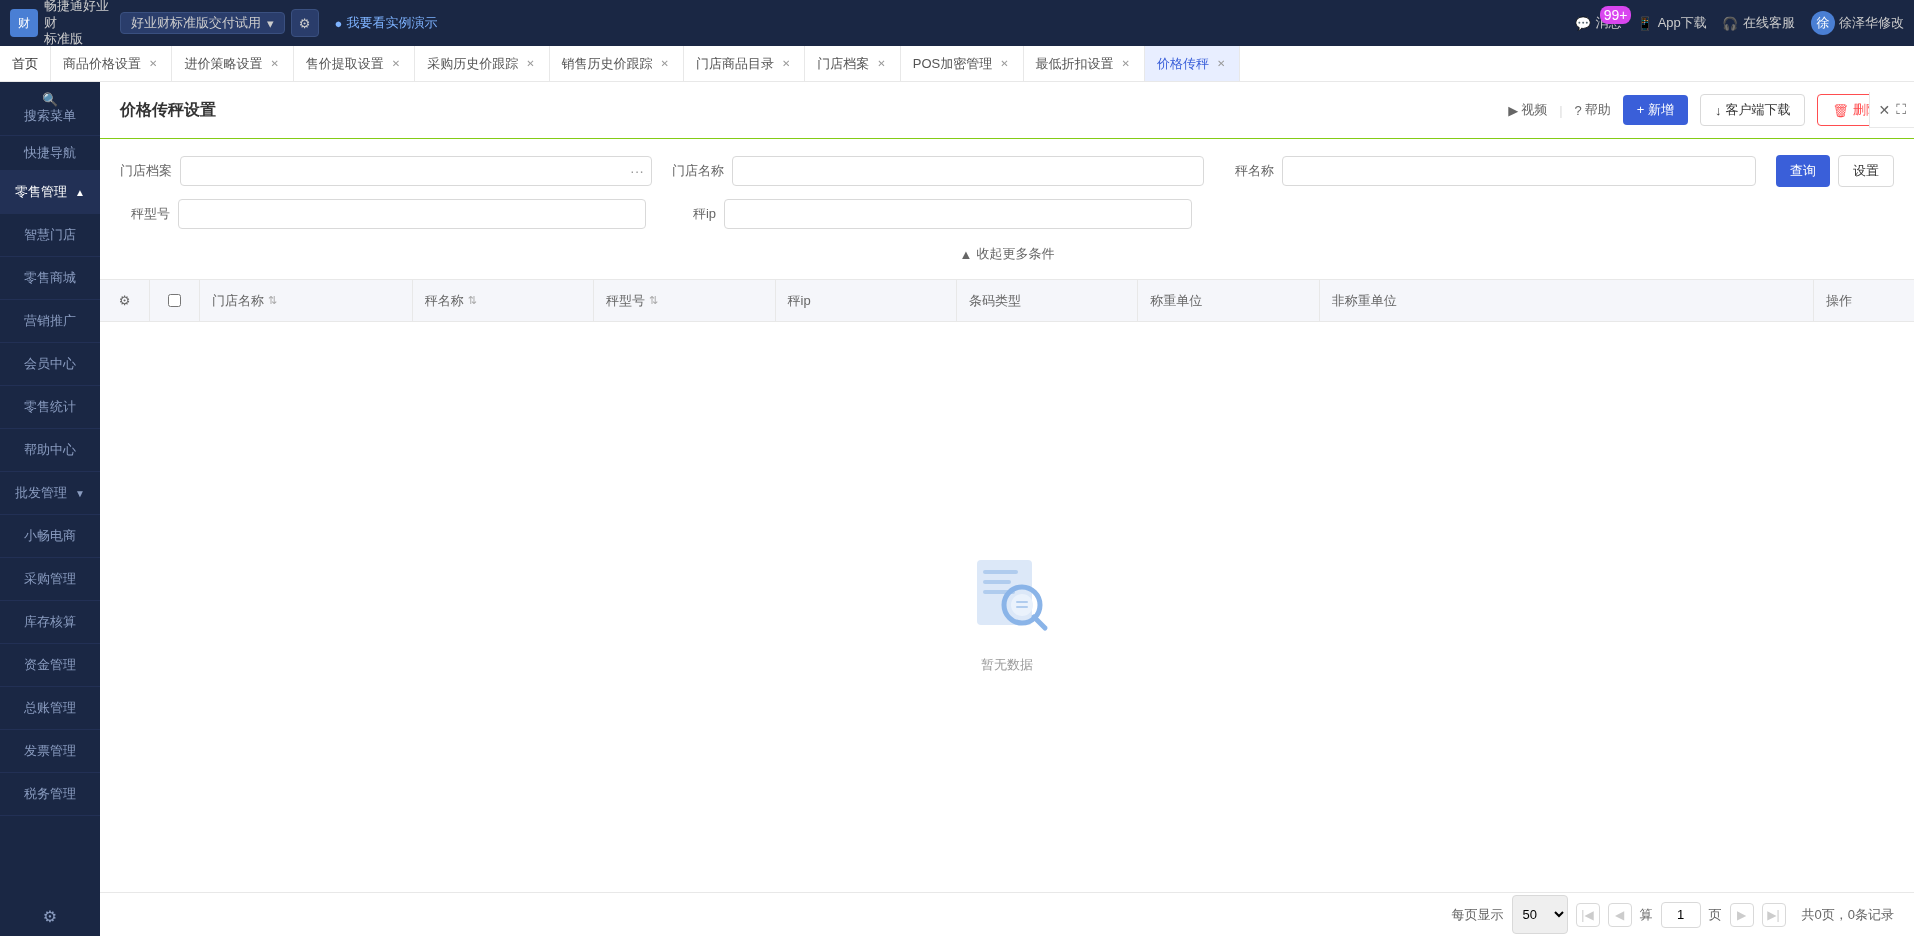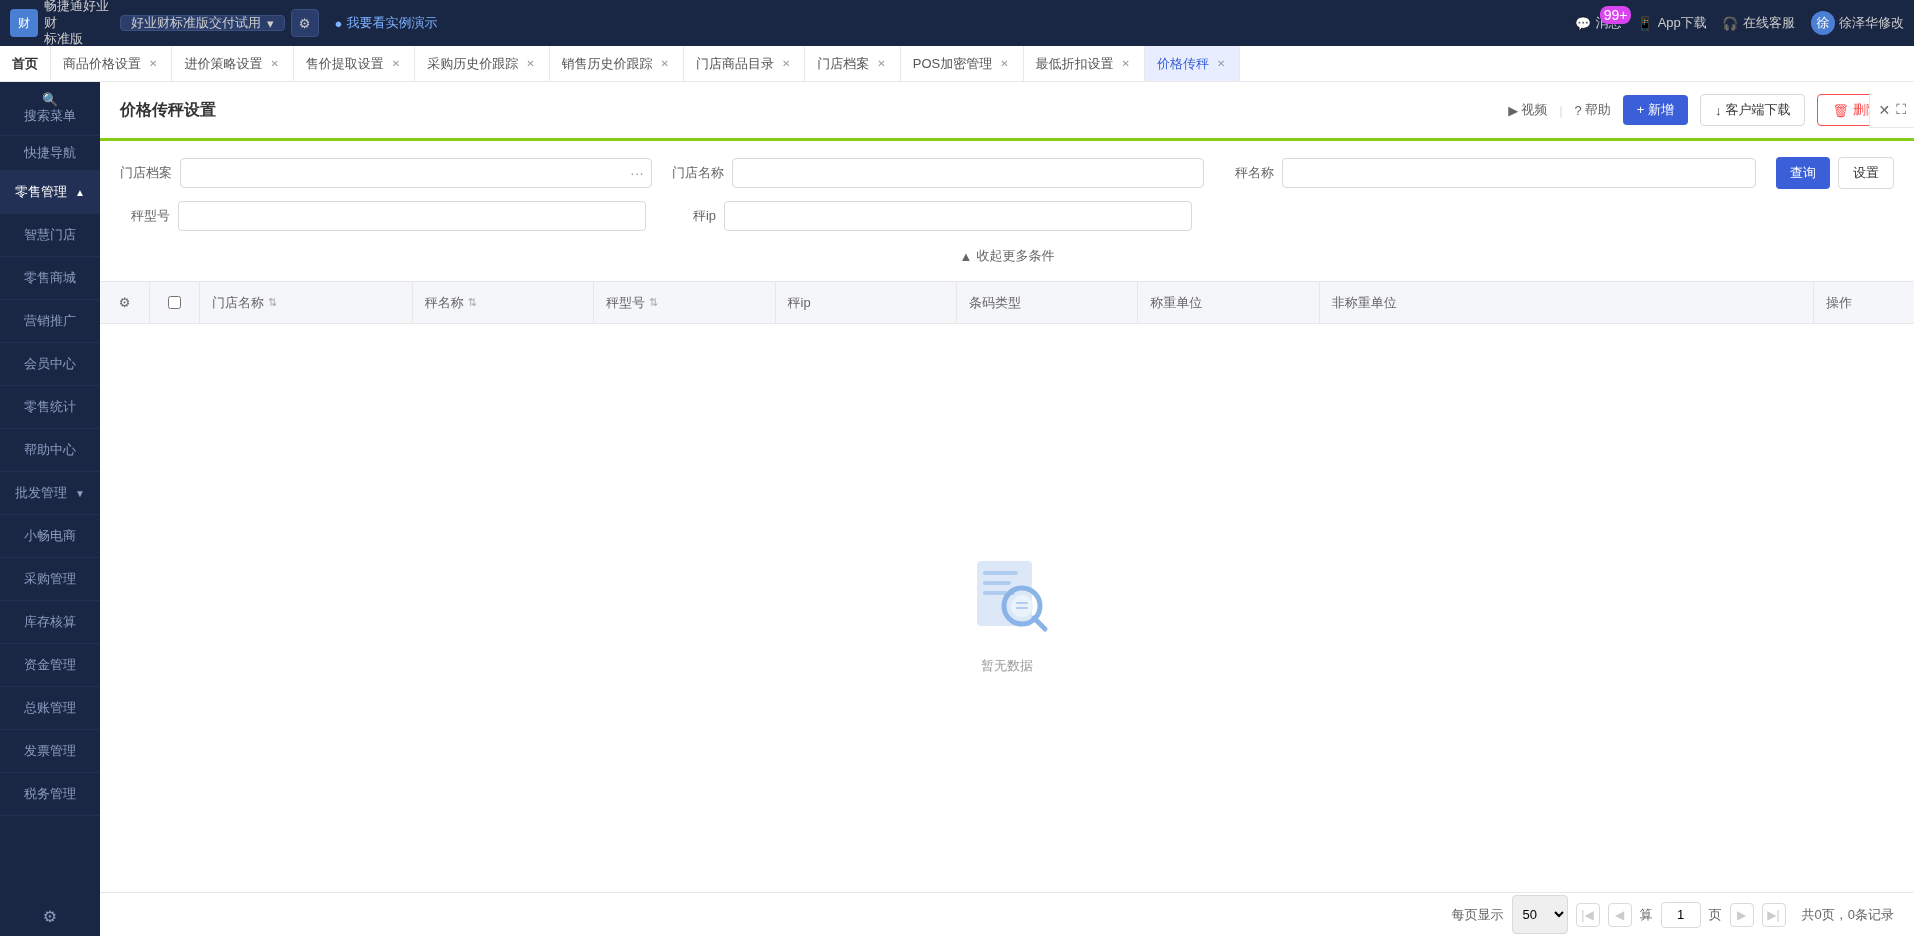--- a/index.html
+++ b/index.html
@@ -35,21 +35,21 @@
       flex-shrink: 0;
     }
     .logo-text { font-size: 11px; color: #ccc; line-height: 1.3; }
 
     .version-selector {
       background: #2a3d6b;
       border: 1px solid #3a5080;
       border-radius: 4px;
       color: #ccc;
       padding: 4px 10px;
-      height: 16px;
+      height: 22px;
       display: flex;
       align-items: center;
       cursor: pointer;
       margin-left: 10px;
       gap: 6px;
       font-size: 12px;
     }
     .settings-icon-btn {
       background: #2a3d6b;
       border: 1px solid #3a5080;
@@ -134,21 +134,21 @@
       flex-shrink: 0;
       gap: 6px;
     }
     .tab-item.active {
       background: #e8eeff;
       color: #3a5fd9;
       font-weight: 500;
     }
     .tab-item.home {
       color: #333;
-      font-weight: 700;
+      font-weight: 400;
     }
     .tab-close {
       font-size: 10px;
       color: #999;
       cursor: pointer;
       padding: 1px 2px;
     }
 
     .tab-bar-actions {
       position: absolute;
@@ -233,21 +233,21 @@
       overflow: hidden;
       display: flex;
       flex-direction: column;
       background: #f5f6fa;
     }
 
     
     .page-header {
       background: #fff;
       padding: 12px 20px;
-      border-bottom: 3px solid #84cc16;
+      border-bottom: 1px solid #84cc16;
       display: flex;
       align-items: center;
       justify-content: space-between;
       flex-shrink: 0;
     }
     .page-title {
       font-size: 16px;
       font-weight: 600;
       color: #333;
     }

